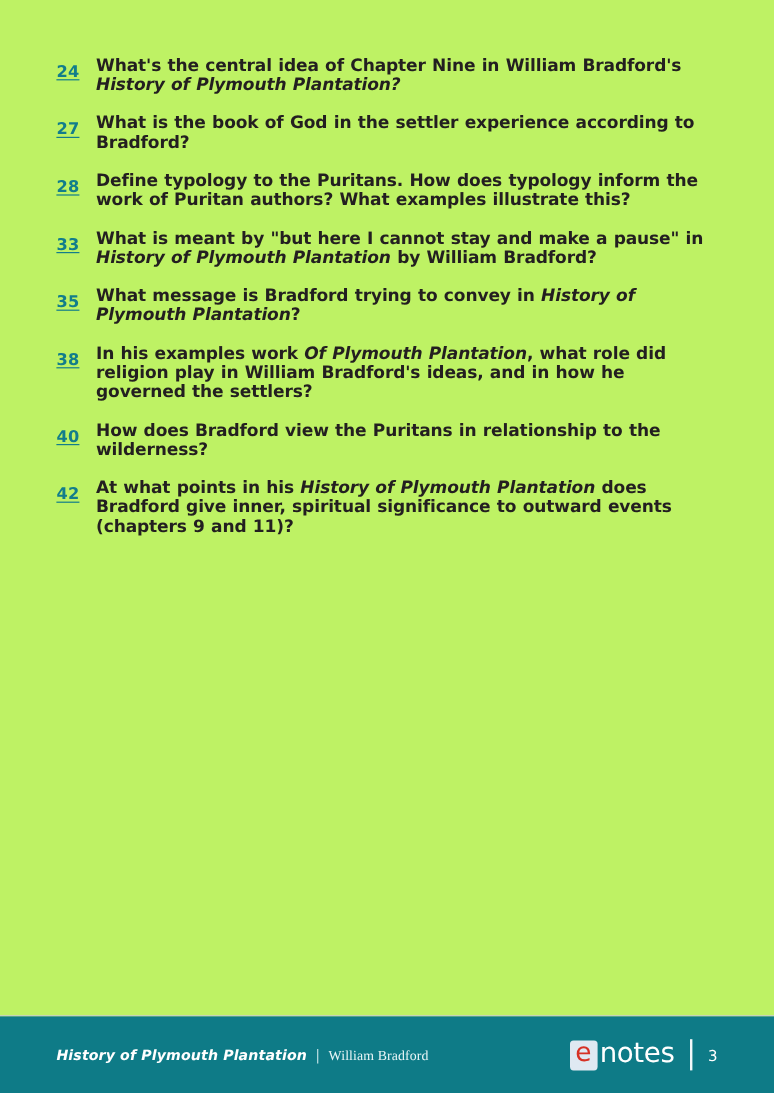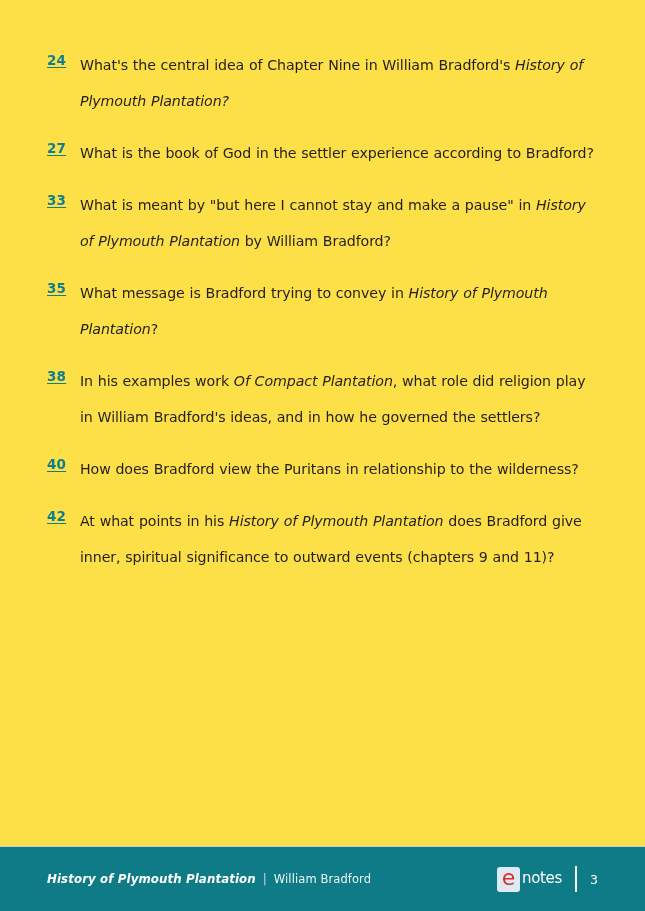--- a/index.html
+++ b/index.html
@@ -11,21 +11,21 @@
     height: 911px;
     background: #ffffff;
     font-family: "DejaVu Sans", sans-serif;
     overflow: hidden;
     position: relative;
   }
   .page {
     position: relative;
     width: 645px;
     height: 911px;
-    background: #fde047;
+    background: #bef264;
     box-sizing: border-box;
   }
   .question-list {
     position: absolute;
     top: 47px;
     left: 0;
     right: 0;
     padding: 0 47px 0 47px;
     box-sizing: border-box;
   }
@@ -43,24 +43,25 @@
     text-decoration: underline;
     text-underline-offset: 2px;
     line-height: 26px;
     cursor: pointer;
     letter-spacing: 0.2px;
   }
   .q-text {
     flex: 1 1 auto;
     color: #231f20;
     font-size: 14.2px;
-    line-height: 36px;
+    line-height: 16px;
     max-width: 518px;
     letter-spacing: -0.1px;
     word-spacing: 0.4px;
+    font-weight: bold;
   }
   .q-text i {
     font-style: italic;
   }
 
   
   .footer-rule {
     position: absolute;
     left: 0;
     right: 0;
@@ -95,20 +96,21 @@
   .footer-sep {
     color: #b9dde1;
     font-size: 12px;
     margin: 0 7px;
     font-weight: normal;
   }
   .footer-author {
     color: #eaf6f7;
     font-size: 11.5px;
     letter-spacing: 0.1px;
+    font-family: Liberation Serif, serif;
   }
   .footer-right {
     margin-left: auto;
     display: flex;
     align-items: center;
   }
   .logo {
     display: flex;
     align-items: center;
   }
@@ -123,21 +125,21 @@
     color: #d63124;
     font-size: 22px;
     font-weight: normal;
     line-height: 1;
     font-family: "DejaVu Sans", sans-serif;
     padding-bottom: 2px;
     box-sizing: border-box;
   }
   .logo-word {
     color: #ffffff;
-    font-size: 15px;
+    font-size: 23px;
     line-height: 1;
     margin-left: 2px;
     letter-spacing: -0.3px;
     padding-bottom: 2px;
   }
   .logo-bar {
     width: 2px;
     height: 26px;
     background: #ffffff;
     margin: 0 13px 0 13px;
@@ -156,30 +158,34 @@
   <div class="question-list">
       <div class="q-item">
         <span class="q-num">24</span>
         <span class="q-text"><span>What's the central idea of Chapter Nine in William Bradford's </span><i>History of Plymouth Plantation?</i></span>
       </div>
       <div class="q-item">
         <span class="q-num">27</span>
         <span class="q-text"><span>What is the book of God in the settler experience according to Bradford?</span></span>
       </div>
       <div class="q-item">
+        <span class="q-num">28</span>
+        <span class="q-text"><span>Define typology to the Puritans. How does typology inform the work of Puritan authors? What examples illustrate this?</span></span>
+      </div>
+      <div class="q-item">
         <span class="q-num">33</span>
         <span class="q-text"><span>What is meant by "but here I cannot stay and make a pause" in </span><i>History of Plymouth Plantation</i><span> by William Bradford?</span></span>
       </div>
       <div class="q-item">
         <span class="q-num">35</span>
         <span class="q-text"><span>What message is Bradford trying to convey in </span><i>History of Plymouth Plantation</i><span>?</span></span>
       </div>
       <div class="q-item">
         <span class="q-num">38</span>
-        <span class="q-text"><span>In his examples work </span><i>Of Compact Plantation</i><span>, what role did religion play in William Bradford's ideas, and in how he governed the settlers?</span></span>
+        <span class="q-text"><span>In his examples work </span><i>Of Plymouth Plantation</i><span>, what role did religion play in William Bradford's ideas, and in how he governed the settlers?</span></span>
       </div>
       <div class="q-item">
         <span class="q-num">40</span>
         <span class="q-text"><span>How does Bradford view the Puritans in relationship to the wilderness?</span></span>
       </div>
       <div class="q-item">
         <span class="q-num">42</span>
         <span class="q-text"><span>At what points in his </span><i>History of Plymouth Plantation</i><span> does Bradford give inner, spiritual significance to outward events (chapters 9 and 11)?</span></span>
       </div>
     </div>

